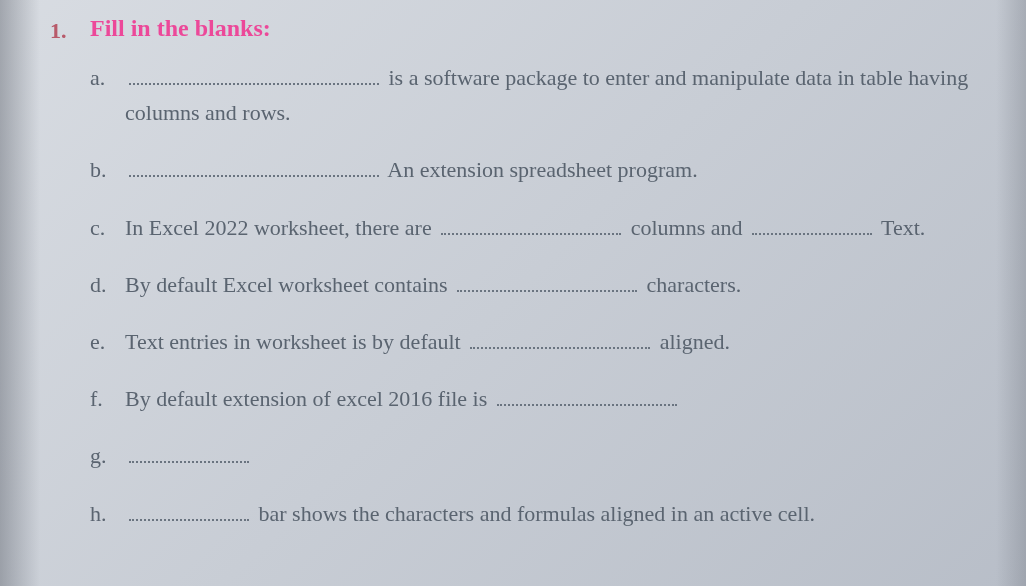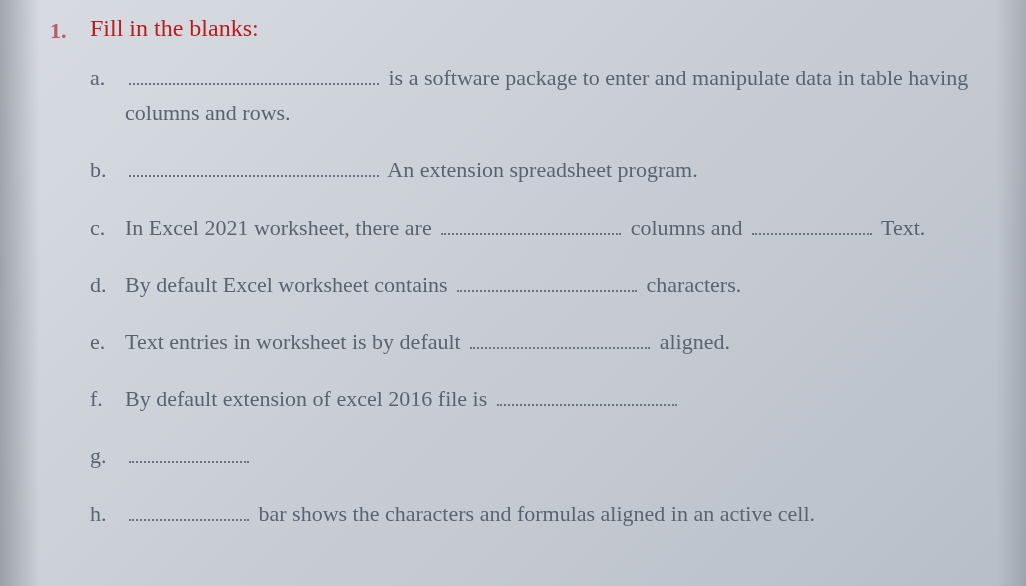--- a/index.html
+++ b/index.html
@@ -22,23 +22,23 @@
     }
     .question-number {
       position: absolute;
       left: 50px;
       top: 18px;
       color: #b85a6a;
       font-size: 22px;
       font-weight: bold;
     }
     .title {
-      color: #b91c1c;
+      color: #ec4899;
       font-size: 24px;
-      font-weight: normal;
+      font-weight: bold;
       margin-bottom: 18px;
     }
     .item {
       margin-bottom: 22px;
       font-size: 22px;
       line-height: 1.6;
       color: #5a6470;
       display: flex;
       align-items: flex-start;
     }
@@ -100,21 +100,21 @@
   <div class="item">
     <span class="item-label">b.</span>
     <span class="item-text">
       <span class="blank blank-long"></span><span> An extension spreadsheet program.</span>
     </span>
   </div>
 
   <div class="item">
     <span class="item-label">c.</span>
     <span class="item-text">
-      <span>In Excel 2021 worksheet, there are </span><span class="blank"></span><span> columns and </span><span class="blank blank-short"></span><span> Text.</span>
+      <span>In Excel 2022 worksheet, there are </span><span class="blank"></span><span> columns and </span><span class="blank blank-short"></span><span> Text.</span>
     </span>
   </div>
 
   <div class="item">
     <span class="item-label">d.</span>
     <span class="item-text">
       <span>By default Excel worksheet contains </span><span class="blank"></span><span> characters.</span>
     </span>
   </div>
 

